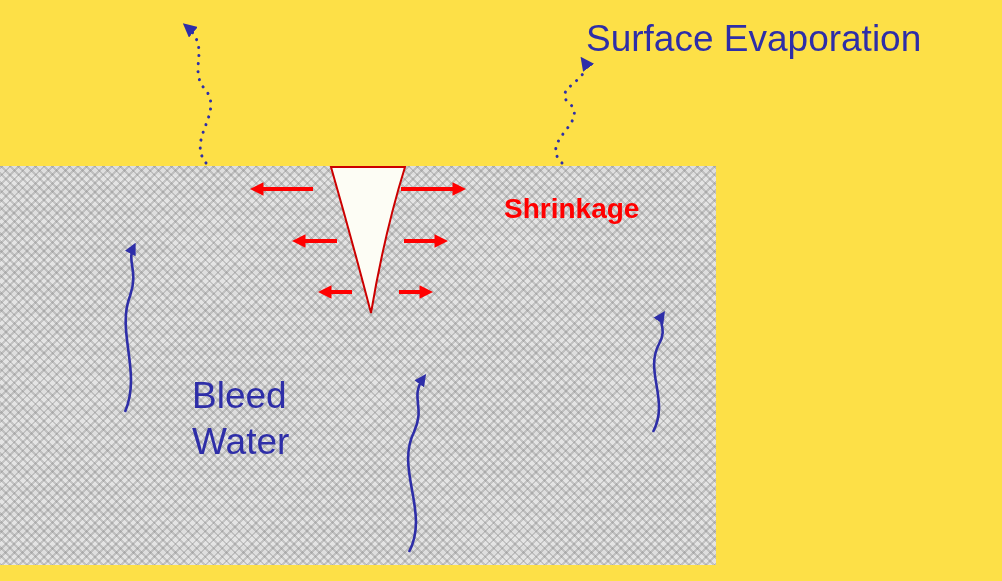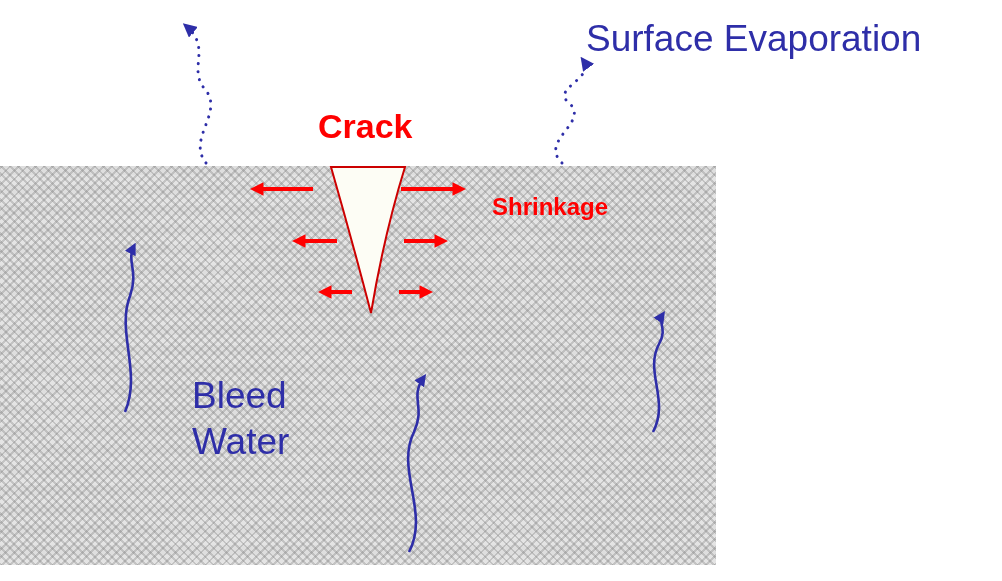--- a/index.html
+++ b/index.html
@@ -5,21 +5,21 @@
   html, body {
     margin: 0;
     padding: 0;
     background: #000;
     font-family: "Liberation Sans", sans-serif;
   }
   #stage {
     position: relative;
     width: 1002px;
     height: 581px;
-    background: #ffffff;
+    background: #fde047;
     overflow: hidden;
   }
   
   #concrete {
     position: absolute;
     left: 0;
     top: 166px;
     width: 716px;
     height: 399px;
     background-color: #dedede;
@@ -38,21 +38,21 @@
   .label {
     position: absolute;
     white-space: pre-line;
     line-height: 1.22;
     user-select: none;
   }
   .label-blue { color: #2e2ea8; }
   .label-red  { color: #ff0000; font-weight: bold; }
   #lbl-evap   { left: 586px; top: 16px;  font-size: 37px; }
   #lbl-crack  { left: 318px; top: 106px; font-size: 34px; }
-  #lbl-shrink { left: 492px; top: 192px; font-size: 24px; }
+  #lbl-shrink { left: 504px; top: 192px; font-size: 28px; }
   #lbl-bleed  { left: 192px; top: 373px; font-size: 37px; line-height: 46px; }
 </style>
 </head>
 <body>
 
 <div id="stage">
 
   <div id="concrete"></div>
 
   <svg id="overlay" width="1002" height="581" viewBox="0 0 1002 581" xmlns="http://www.w3.org/2000/svg">
@@ -77,20 +77,19 @@
     <line x1="313" y1="189" x2="254" y2="189" stroke="#ff0000" stroke-width="4" marker-end="url(#ar)"></line>
     <line x1="401" y1="189" x2="462" y2="189" stroke="#ff0000" stroke-width="4" marker-end="url(#ar)"></line>
     <line x1="337" y1="241" x2="296" y2="241" stroke="#ff0000" stroke-width="4" marker-end="url(#ar)"></line>
     <line x1="404" y1="241" x2="444" y2="241" stroke="#ff0000" stroke-width="4" marker-end="url(#ar)"></line>
     <line x1="352" y1="292" x2="322" y2="292" stroke="#ff0000" stroke-width="4" marker-end="url(#ar)"></line>
     <line x1="399" y1="292" x2="429" y2="292" stroke="#ff0000" stroke-width="4" marker-end="url(#ar)"></line>
   </svg>
 
   <div id="lbl-evap" class="label label-blue">Surface Evaporation</div>
 
-  <div id="lbl-crack" class="label label-red">Crack</div>
 
   <div id="lbl-shrink" class="label label-red">Shrinkage</div>
 
   <div id="lbl-bleed" class="label label-blue">Bleed
 Water</div>
 
 </div>
 
 </body></html>

